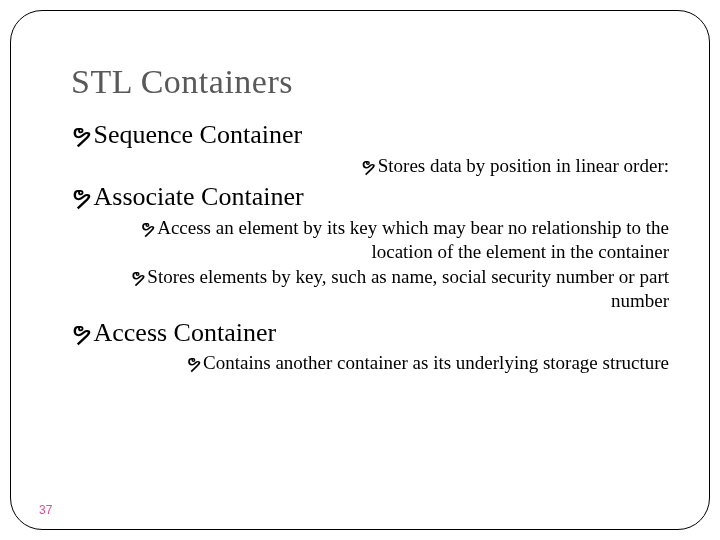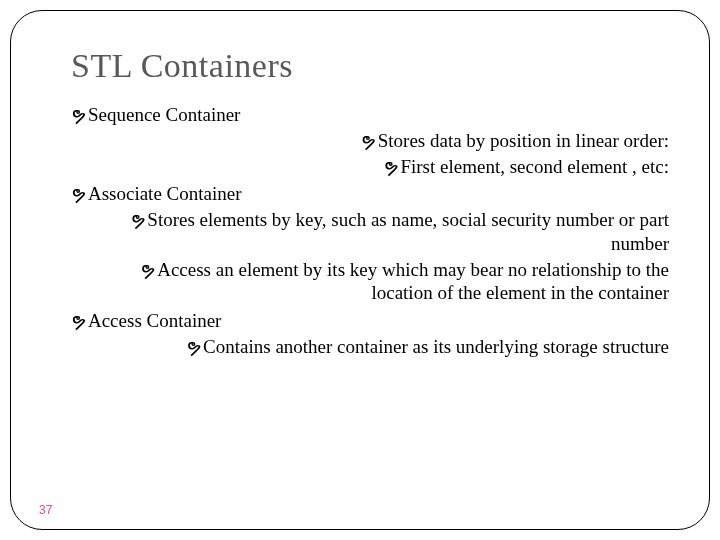--- a/index.html
+++ b/index.html
@@ -11,32 +11,32 @@
     font-family: "Times New Roman", Times, serif;
     color: #000;
   }
   .slide {
     box-sizing: border-box;
     width: 700px;
     height: 520px;
     margin: 10px;
     border: 1.5px solid #000;
     border-radius: 32px;
-    padding: 28px 40px 20px 60px;
+    padding: 44px 40px 20px 60px;
     position: relative;
   }
   .title {
     font-size: 34px;
     color: #595959;
     margin: 8px 0 18px 0;
     font-weight: normal;
     letter-spacing: 0.5px;
   }
   .level1 {
-    font-size: 19px;
+    font-size: 26px;
     margin: 4px 0 2px 0;
     line-height: 1.25;
   }
   .level2 {
     font-size: 19px;
     margin: 2px 0 2px 22px;
     line-height: 1.25;
     text-align: right;
   }
   .bullet {
@@ -58,32 +58,29 @@
 
 <div class="slide">
   <div class="title">STL Containers</div>
 
   <div class="level1">
     <span class="bullet">ຯ</span><span>Sequence Container</span>
   </div>
   <div class="level2">
     <span class="bullet">ຯ</span><span>Stores data by position in linear order:</span>
   </div>
-  <div class="level2">
-    <span class="bullet">ຯ</span><span>First element, second element , etc:</span>
-  </div>
 
   <div class="level1">
     <span class="bullet">ຯ</span><span>Associate Container</span>
   </div>
   <div class="level2">
-    <span class="bullet">ຯ</span><span>Stores elements by key, such as name, social security number or part number</span>
+    <span class="bullet">ຯ</span><span>Access an element by its key which may bear no relationship to the location of the element in the container</span>
   </div>
   <div class="level2">
-    <span class="bullet">ຯ</span><span>Access an element by its key which may bear no relationship to the location of the element in the container</span>
+    <span class="bullet">ຯ</span><span>Stores elements by key, such as name, social security number or part number</span>
   </div>
 
   <div class="level1">
     <span class="bullet">ຯ</span><span>Access Container</span>
   </div>
   <div class="level2">
     <span class="bullet">ຯ</span><span>Contains another container as its underlying storage structure</span>
   </div>
 
   <div class="page-num">37</div>

